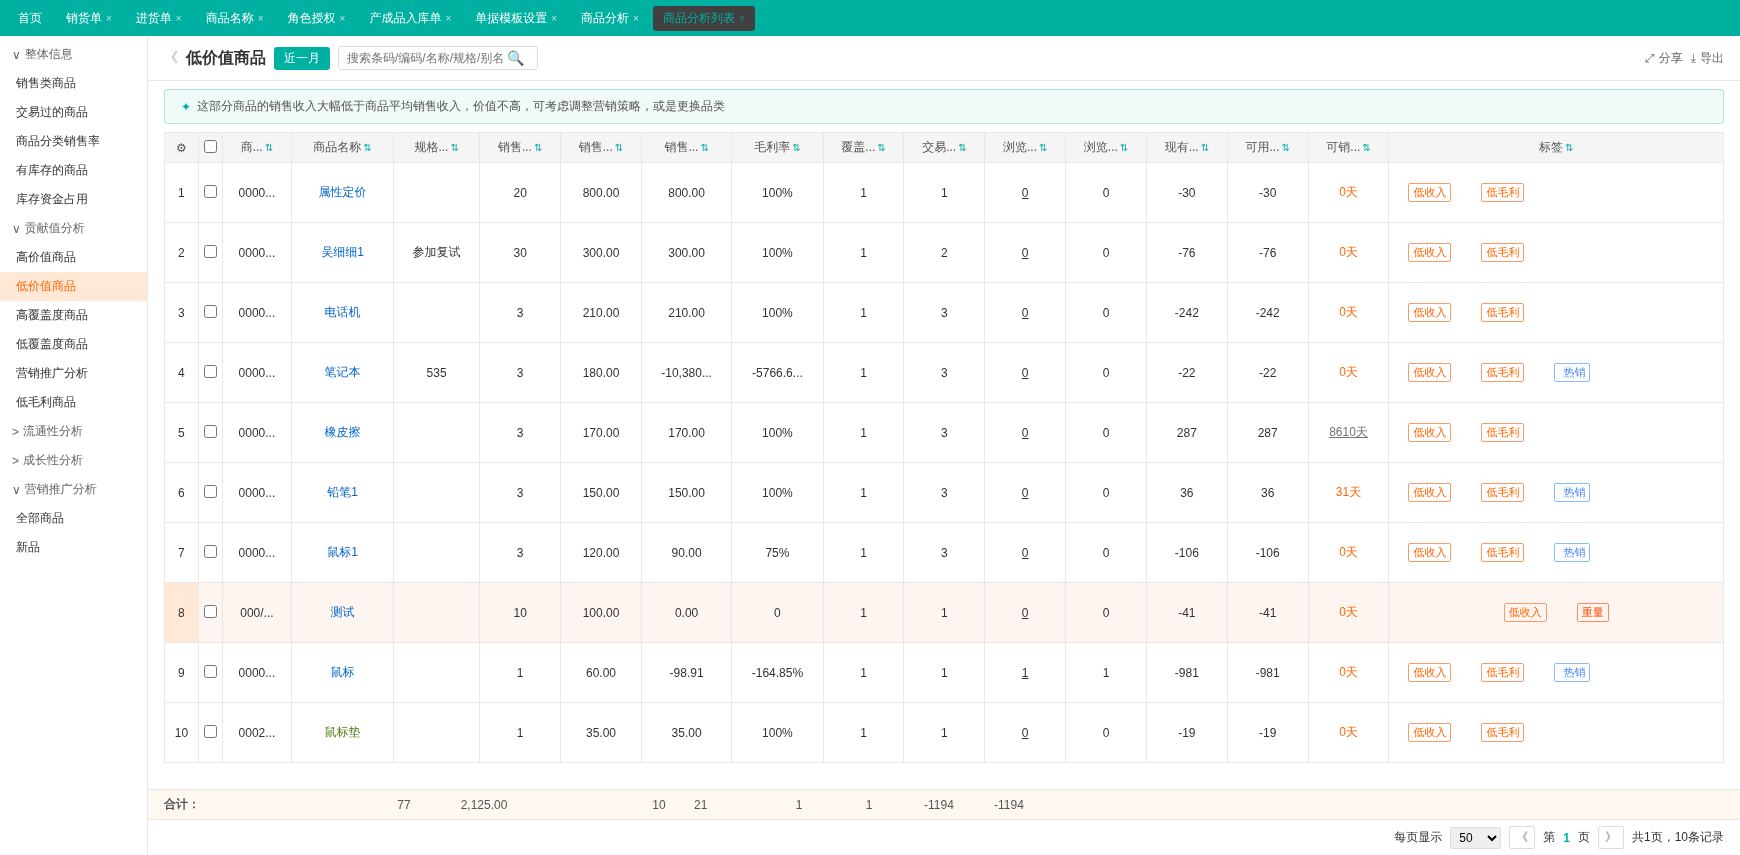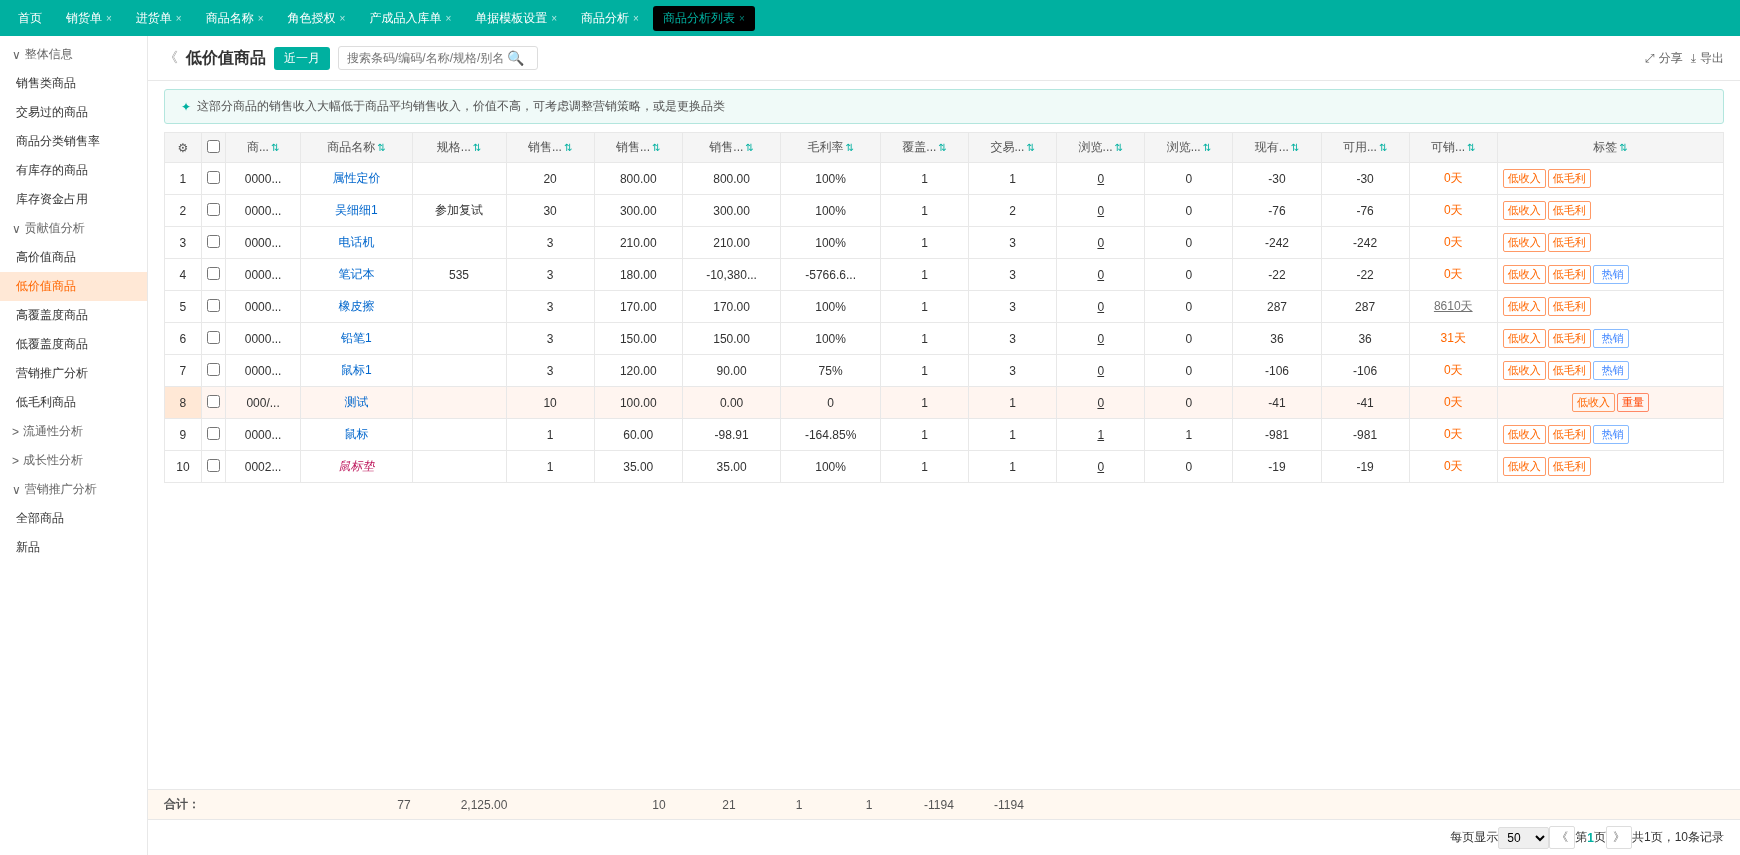--- a/index.html
+++ b/index.html
@@ -16,21 +16,21 @@
       flex-shrink: 0;
     }
     .nav-item {
       color: #fff;
       padding: 4px 10px;
       cursor: pointer;
       border-radius: 3px;
       white-space: nowrap;
       font-size: 12px;
     }
-    .nav-item.active { background: #000000; color: #00b0a0; }
+    .nav-item.active { background: #404040; color: #00b0a0; }
     .nav-item .close-x { margin-left: 4px; opacity: 0.7; font-size: 10px; }
 
     
     .main-layout {
       display: flex;
       height: calc(855px - 36px);
     }
 
     
     .sidebar {
@@ -170,21 +170,21 @@
       text-align: center;
       color: #333;
       white-space: nowrap;
     }
     .tag {
       display: inline-block;
       border: 1px solid;
       border-radius: 2px;
       padding: 1px 4px;
       font-size: 11px;
-      margin: 1px;
+      margin: 15px;
     }
     .tag-orange { color: #ff6600; border-color: #ff9966; }
     .tag-red { color: #ff4444; border-color: #ff8888; }
     .tag-blue { color: #4488ff; border-color: #88bbff; padding-left: 8px; }
     .checkbox-cell { width: 24px; }
     input[type="checkbox"] { cursor: pointer; }
 
     
     .table-footer {
       background: #fff8f0;
@@ -198,21 +198,21 @@
     .footer-label { font-weight: bold; margin-right: 4px; }
 
     
     .pagination-bar {
       background: #fff;
       border-top: 1px solid #e8e8e8;
       padding: 6px 16px;
       display: flex;
       align-items: center;
       justify-content: flex-end;
-      gap: 0;
+      gap: 8px;
       font-size: 12px;
     }
     .page-size-select {
       border: 1px solid #ddd;
       padding: 2px 4px;
       border-radius: 2px;
       font-size: 12px;
     }
     .page-nav-btn {
       cursor: pointer;
@@ -522,21 +522,21 @@
               <td>1</td>
               <td>-981</td>
               <td>-981</td>
               <td style="color: rgb(255, 102, 0);">0天</td>
               <td style="text-align: left;"><span class="tag tag-orange">低收入</span><span class="tag tag-orange">低毛利</span><span class="tag tag-blue">热销</span></td>
             </tr>
             <tr>
               <td>10</td>
               <td class="checkbox-cell"><input type="checkbox" style=""></td>
               <td>0002...</td>
-              <td style="color: #be185d; cursor: pointer; font-style: italic;">鼠标垫</td>
+              <td style="color: #4d7c0f; cursor: pointer;">鼠标垫</td>
               <td></td>
               <td>1</td>
               <td>35.00</td>
               <td>35.00</td>
               <td>100%</td>
               <td>1</td>
               <td>1</td>
               <td><span style="text-decoration: underline; cursor: pointer;">0</span></td>
               <td>0</td>
               <td>-19</td>
@@ -548,21 +548,21 @@
       </table>
     </div>
 
     <div class="table-footer">
       <span class="footer-label">合计：</span>
       <span style="width:160px; display:inline-block;"></span>
       <span style="width:80px; display:inline-block; text-align:center;">77</span>
       <span style="width:80px; display:inline-block; text-align:center;">2,125.00</span>
       <span style="width:100px; display:inline-block; text-align:center;"></span>
       <span style="width:70px; display:inline-block; text-align:center;">10</span>
-      <span style="width:70px; display:inline-block; text-align:center;">21</span>
+      <span style="width:70px; display:inline-block; text-align:left;">21</span>
       <span style="width:70px; display:inline-block; text-align:center;">1</span>
       <span style="width:70px; display:inline-block; text-align:center;">1</span>
       <span style="width:70px; display:inline-block; text-align:center;">-1194</span>
       <span style="width:70px; display:inline-block; text-align:center;">-1194</span>
     </div>
 
     <div class="pagination-bar">
       <span>每页显示</span>
       <select class="page-size-select">
         <option>50</option>

